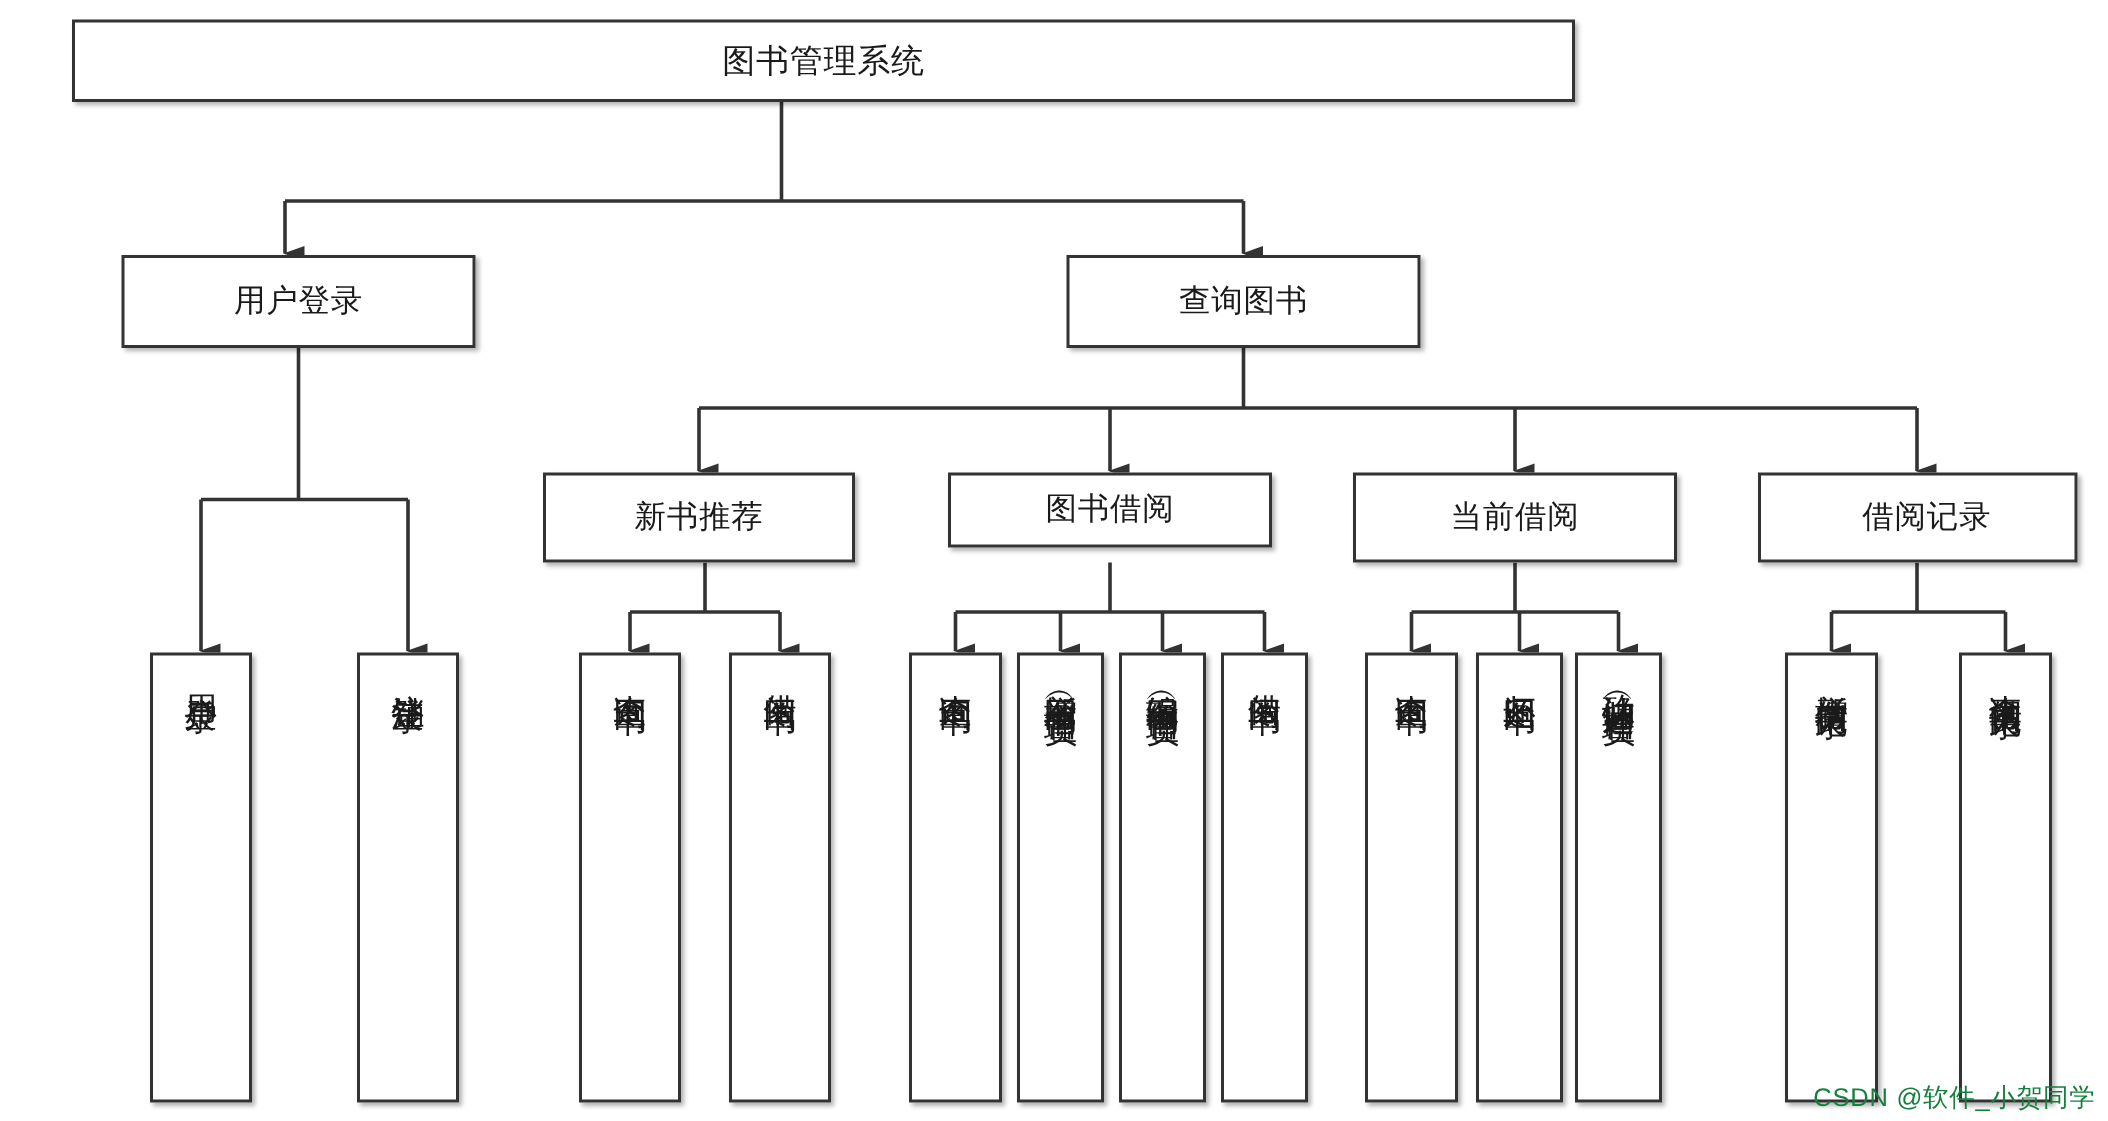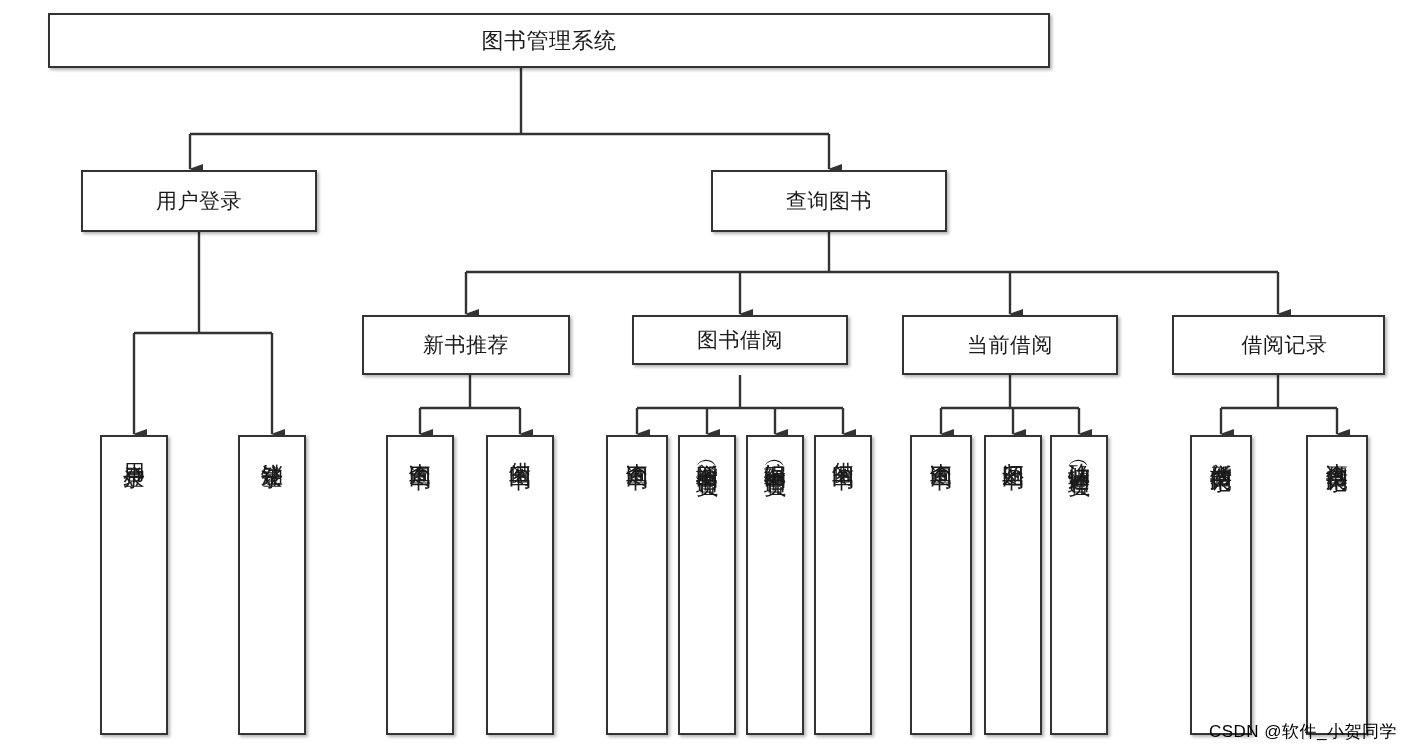--- a/index.html
+++ b/index.html
@@ -58,21 +58,21 @@
     text-orientation: upright;
     white-space: nowrap;
     line-height: 1.0;
     letter-spacing: 2px;
   }
   #watermark {
     position: absolute;
     right: 8px;
     bottom: 4px;
     font-size: 17px;
-    color: #000000;
+    color: #15803d;
     letter-spacing: 0.5px;
     white-space: nowrap;
     user-select: none;
   }
 </style>
 </head>
 <body>
 
 <div id="diagram-root">
 

